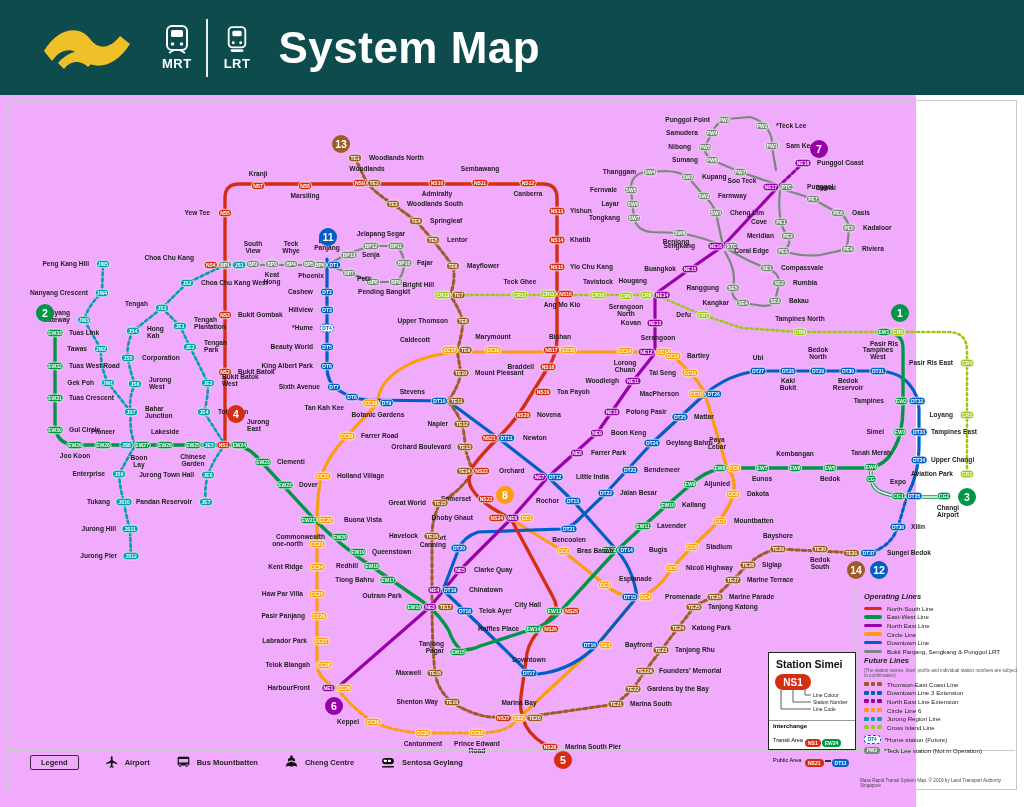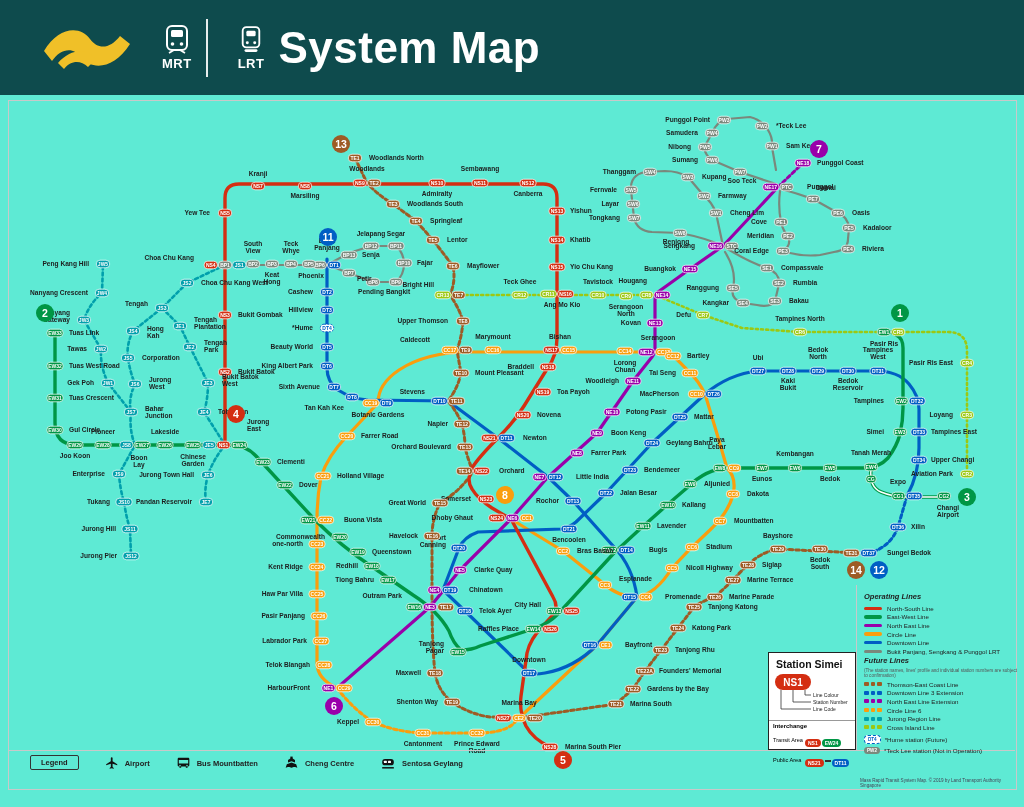--- a/index.html
+++ b/index.html
@@ -1,25 +1,25 @@
 <!DOCTYPE html>
 <html><head>
 <meta charset="utf-8">
 <style>
   html,body{margin:0;padding:0;background:#fff;width:1024px;height:807px;overflow:hidden;
     font-family:"Liberation Sans",sans-serif;position:relative;}
-  #stage{position:relative;width:1024px;height:807px;background:#5eead4;}
+  #stage{position:relative;width:916px;height:807px;background:#f0abfc;}
   
   #header{position:absolute;left:0;top:0;width:1024px;height:95px;background:#0e4b4d;
     display:flex;align-items:center;}
   #logo{margin-left:38px;}
   .train-block{display:flex;flex-direction:column;align-items:center;margin-left:28px;color:#fff;}
   .train-block .lbl{font-size:13px;font-weight:700;margin-top:1px;letter-spacing:.5px;}
   #hdr-divider{width:2px;height:58px;background:#fff;margin:0 14px;opacity:.9;}
-  #page-title{color:#fff;font-size:44px;font-weight:600;margin-left:14px;letter-spacing:.5px;}
+  #page-title{color:#fff;font-size:44px;font-weight:600;margin-left:28px;letter-spacing:.5px;}
   
   #frame{position:absolute;left:8px;top:100px;width:1007px;height:688px;border:1px solid #c9c9c9;}
   #hdiv{position:absolute;left:8px;top:750px;width:1007px;height:1px;background:#c9c9c9;}
   #vdiv{position:absolute;left:856px;top:585px;width:1px;height:165px;background:#c9c9c9;}
   svg text{font-family:"Liberation Sans",sans-serif;}
   
   #lines-panel{position:absolute;left:864px;top:592px;width:155px;font-size:6px;color:#222;}
   #lines-panel .ttl{font-weight:700;font-size:7.5px;margin-bottom:3px;font-style:italic;}
   .legrow{display:flex;align-items:center;height:8.6px;}
   .legrow .sw{width:18px;height:3.5px;border-radius:2px;margin-right:5px;flex:0 0 auto;}
@@ -34,21 +34,21 @@
   
   #sc-box{position:absolute;left:768px;top:652px;width:88px;height:98px;border:1.5px solid #222;
     background:#fff;box-sizing:border-box;}
   #sc-box .t{font-size:10.5px;font-weight:700;margin:5px 0 2px 7px;color:#111;}
   #sc-inter{border-top:1px solid #999;margin-top:2px;padding:2px 4px;}
   #sc-inter .it{font-size:6px;font-weight:700;margin-bottom:2px;}
   .scrow{display:flex;align-items:center;margin-bottom:2px;}
   .scrow .rl{font-size:5.6px;width:32px;}
   .cpill{font-size:5px;font-weight:700;color:#fff;border-radius:4px;padding:1px 3px;}
   
-  #bottom-legend{position:absolute;left:30px;top:755px;display:flex;align-items:flex-end;}
+  #bottom-legend{position:absolute;left:30px;top:755px;display:flex;align-items:flex-start;}
   #legend-box{border:1px solid #333;border-radius:2px;font-size:7.5px;font-weight:700;
     padding:2px 10px;color:#222;}
   .bl-item{display:flex;align-items:center;margin-left:26px;}
   .bl-item .ic{margin-right:6px;display:flex;align-items:center;}
   .bl-item .tx{font-size:7.5px;font-weight:600;color:#222;}
 </style>
 </head>
 <body>
 
 <div id="stage">
@@ -63,21 +63,21 @@
         <rect x="3" y="1" width="20" height="24" rx="5" fill="none" stroke="#fff" stroke-width="2"></rect>
         <rect x="7" y="5" width="12" height="7" rx="1.5" fill="#fff"></rect>
         <circle cx="8.5" cy="19" r="1.8" fill="#fff"></circle>
           <circle cx="17.5" cy="19" r="1.8" fill="#fff"></circle>
         <line x1="5" y1="28" x2="10" y2="25" stroke="#fff" stroke-width="1.6"></line>
         <line x1="21" y1="28" x2="16" y2="25" stroke="#fff" stroke-width="1.6"></line>
       </svg>
       <span class="lbl">MRT</span>
     </div>
     <div id="hdr-divider"></div>
-    <div class="train-block" style="margin-left:16px">
+    <div class="train-block" style="margin-left:2px">
       <svg width="24" height="30" viewBox="0 0 26 30">
         <rect x="4" y="1" width="18" height="22" rx="4" fill="none" stroke="#fff" stroke-width="2"></rect>
         <rect x="8" y="5" width="10" height="6" rx="1.5" fill="#fff"></rect>
         <rect x="6" y="25" width="14" height="3" rx="1.5" fill="#fff"></rect>
         <circle cx="9" cy="18" r="1.6" fill="#fff"></circle>
           <circle cx="17" cy="18" r="1.6" fill="#fff"></circle>
       </svg>
       <span class="lbl">LRT</span>
     </div>
     <div id="page-title">System Map</div>

